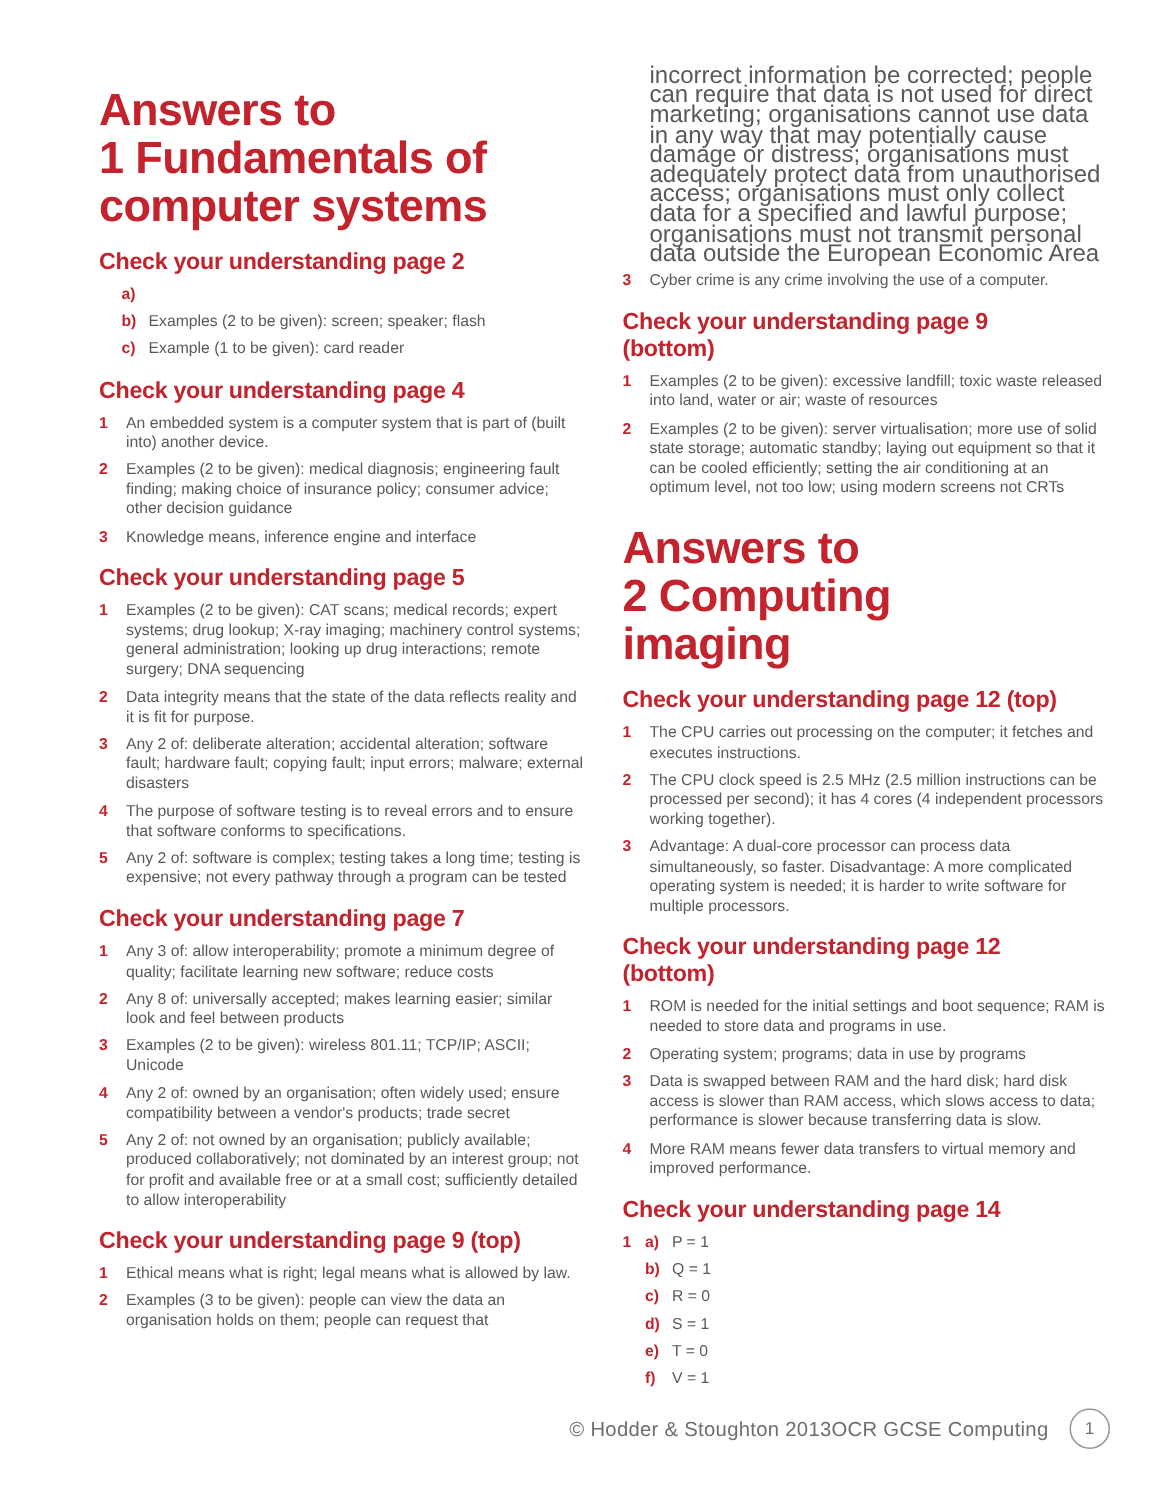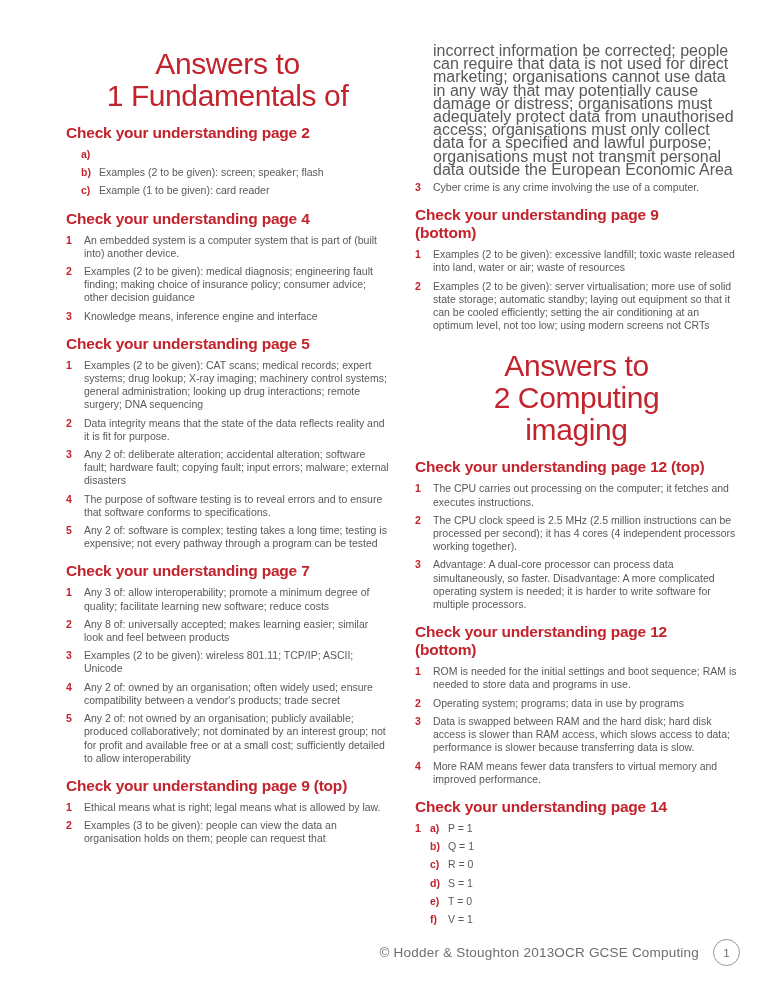--- a/index.html
+++ b/index.html
@@ -17,24 +17,23 @@
     overflow:hidden;
   }
   .content{
     position:absolute;top:44px;left:66px;right:30px;
     display:flex;gap:26px;
   }
   .col{flex:1 1 0;min-width:0;}
 
   .chapter-title{
     color:var(--red);
-    font-size:30px;line-height:32px;font-weight:400;
+    font-size:30px;line-height:32px;font-weight:700;
     letter-spacing:-0.4px;
-    margin:4px 0 4px 0;
-    text-align:center;
+    margin:14px 0 4px 0;
   }
   .chapter-title.spaced{margin-top:18px;}
 
   .section-heading{
     color:var(--red);
     font-size:15.5px;line-height:18px;font-weight:700;
     letter-spacing:-0.2px;
     margin:12px 0 6px 0;
   }
   .col > .section-heading:first-child{margin-top:0;}
@@ -77,20 +76,21 @@
 </style>
 </head>
 <body>
 
 <div class="page">
   <main class="content">
     <section class="col" id="col-left">
         <h1 class="chapter-title">
           <div class="ct-line">Answers to</div>
           <div class="ct-line">1 Fundamentals of</div>
+          <div class="ct-line">computer systems</div>
         </h1>
         <h2 class="section-heading">
           <div class="sh-line">Check your understanding page 2</div>
         </h2>
         <div class="item no-num">
           <span class="m2">a)</span>
         </div>
         <div class="item no-num">
           <span class="m2">b)</span>
           <div class="itext">Examples (2 to be given): screen; speaker; flash</div>

